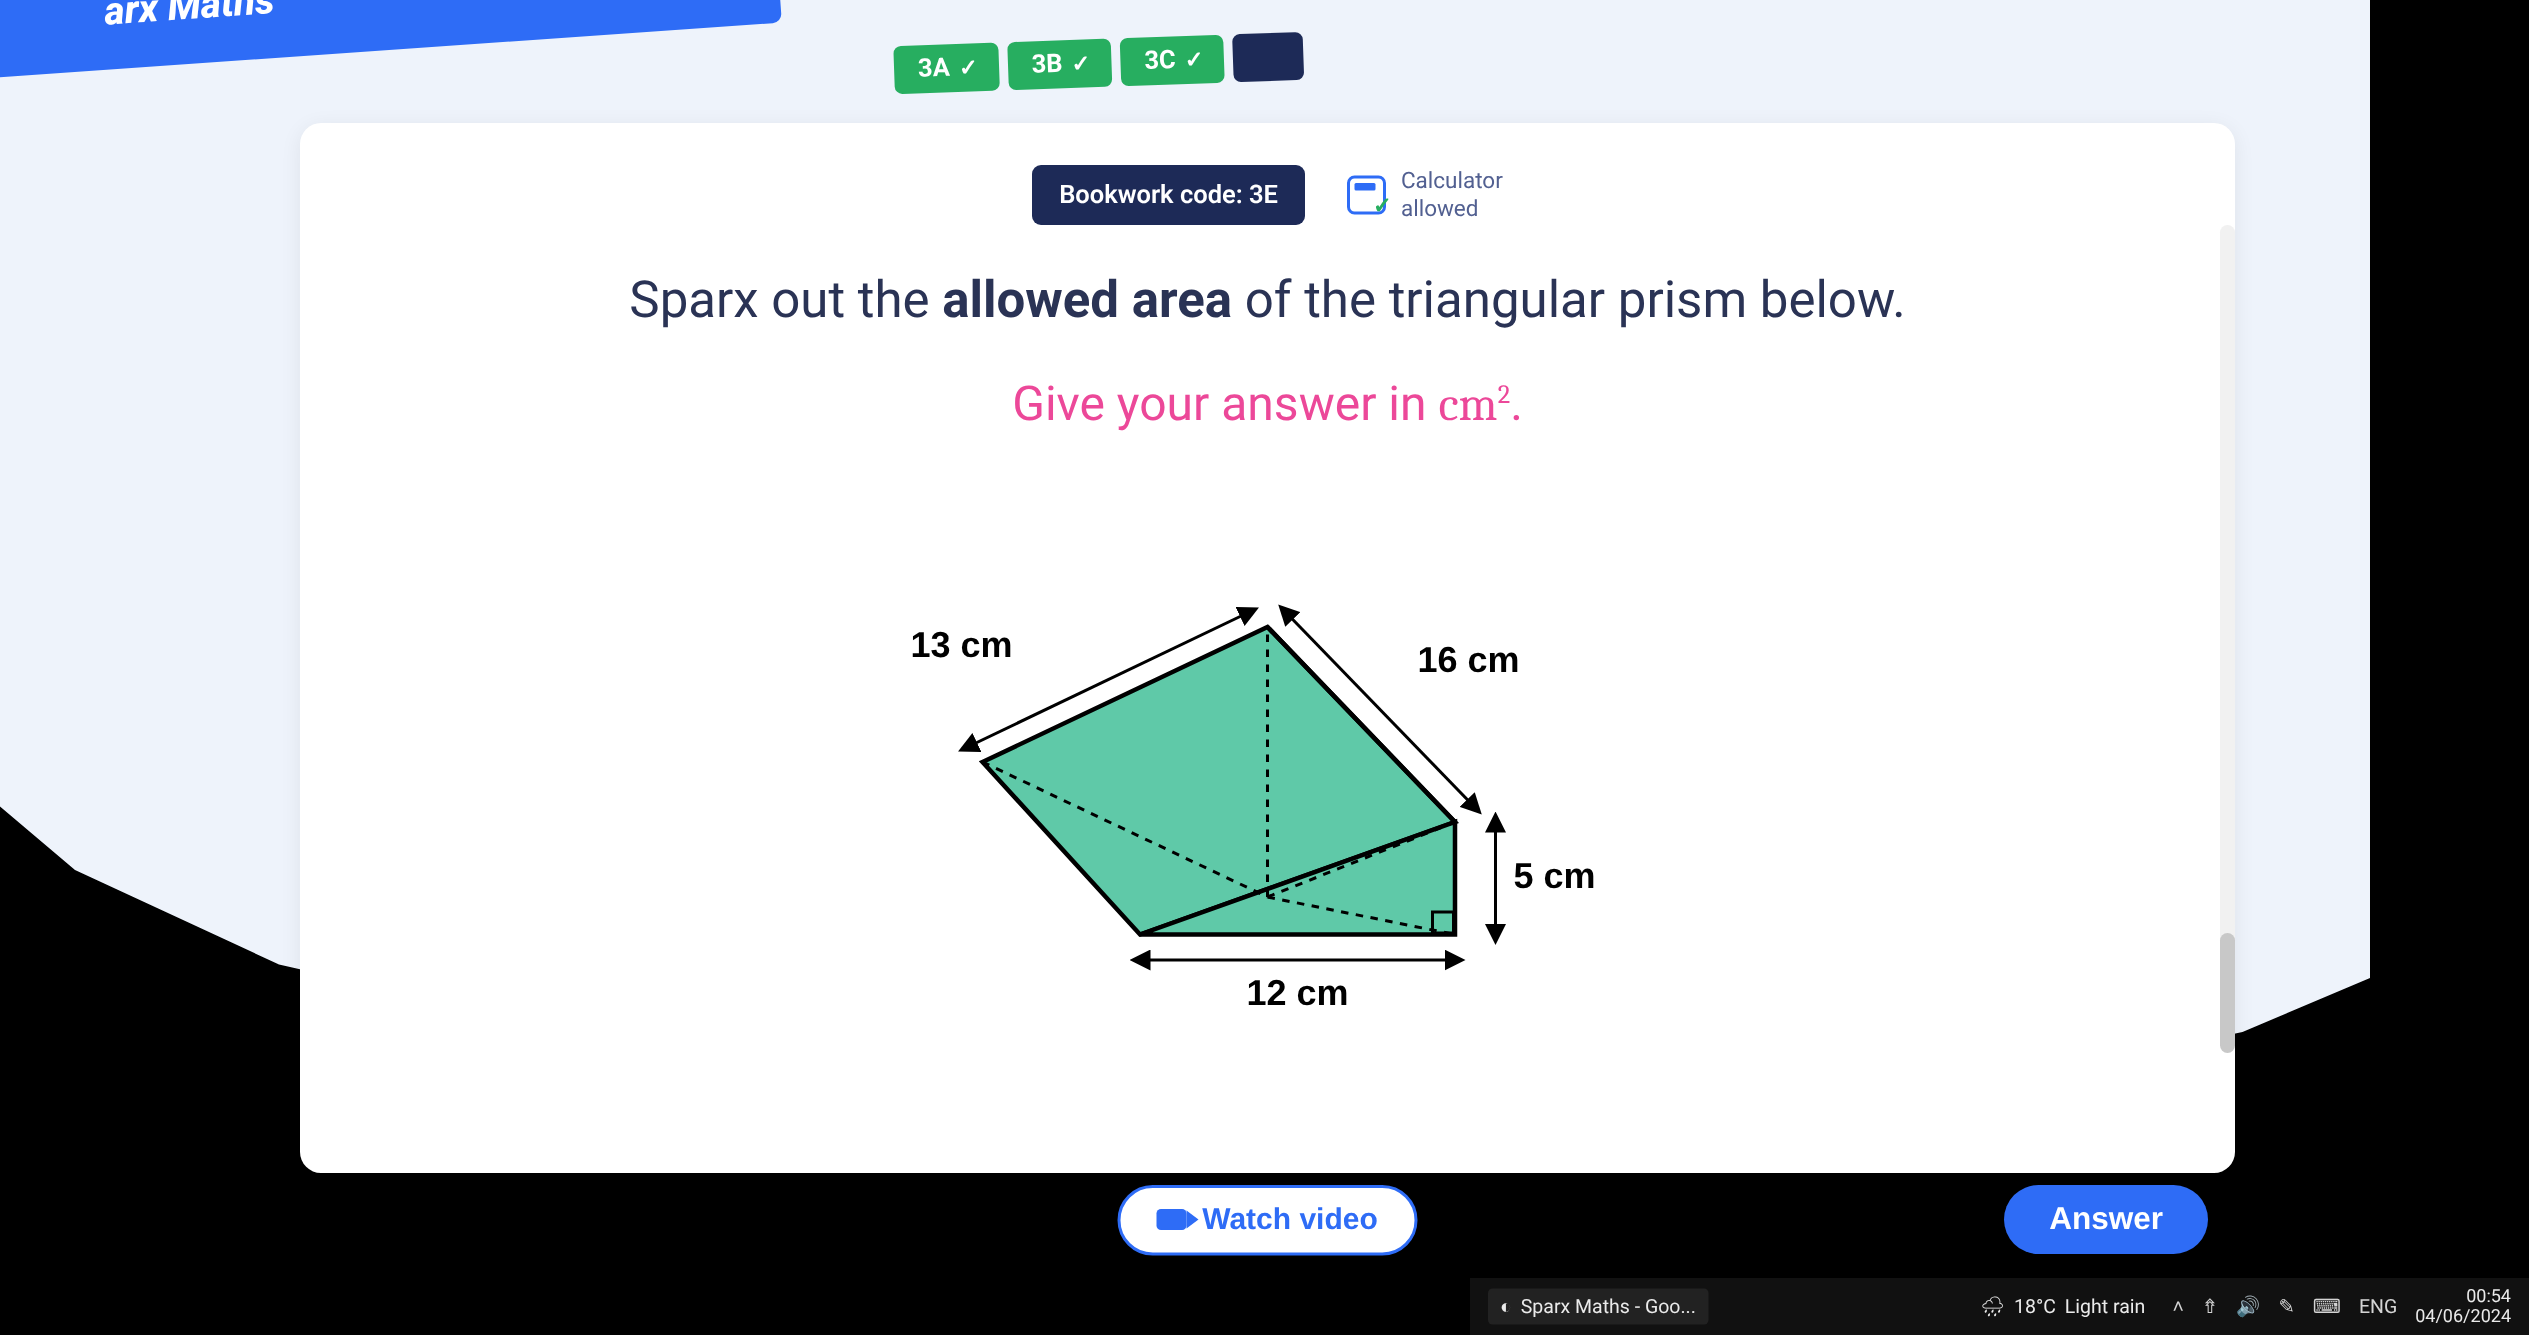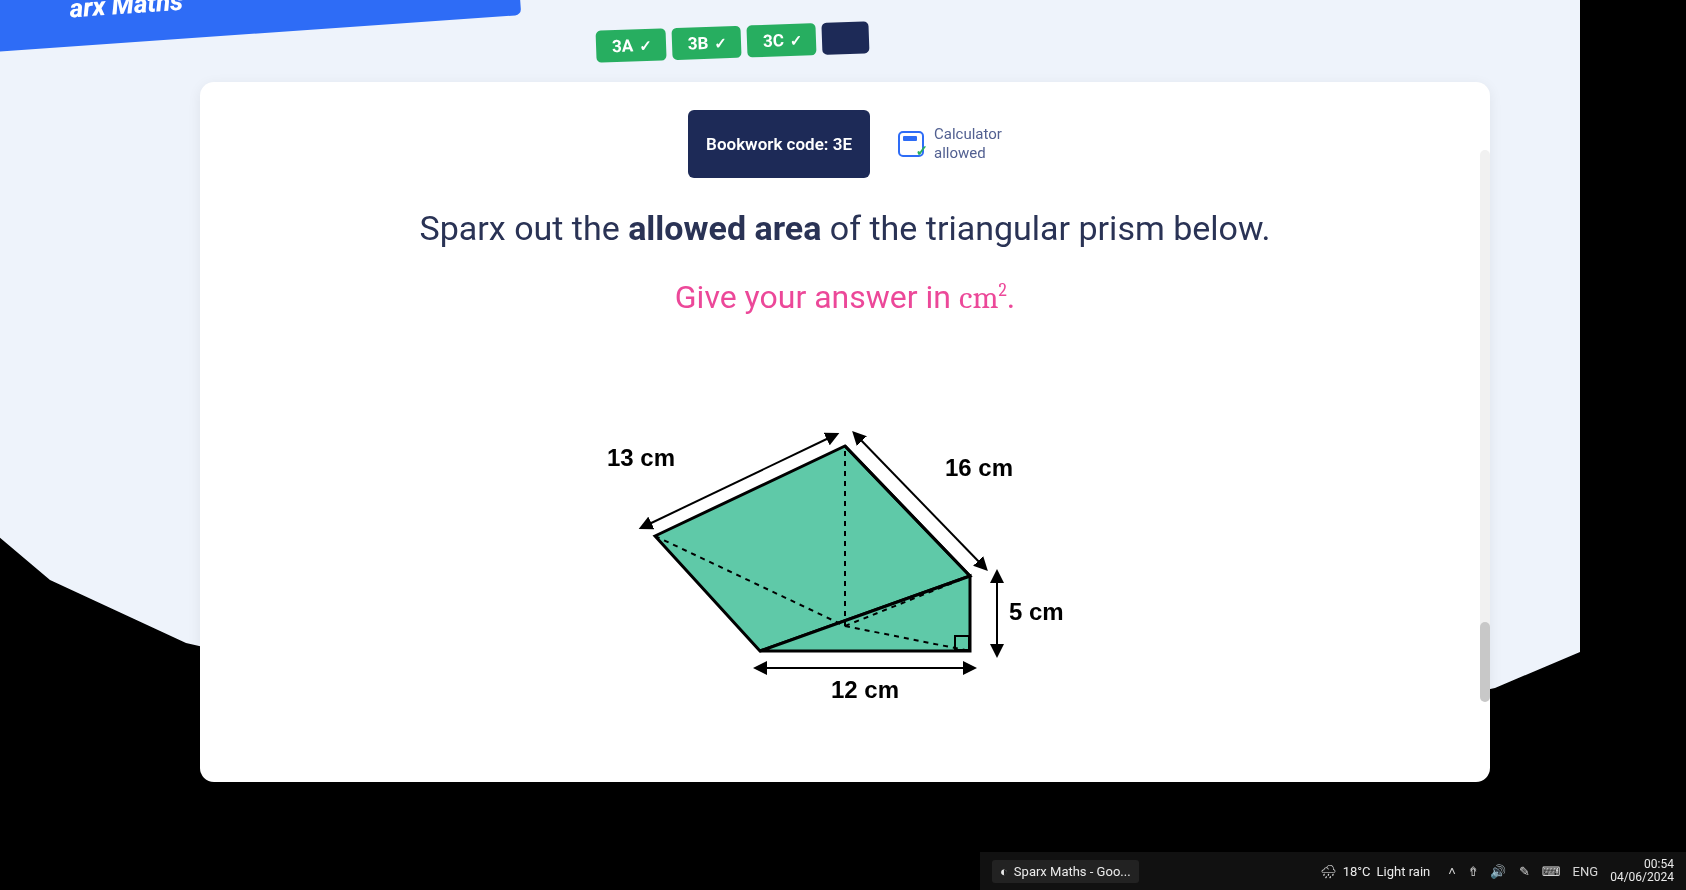--- a/index.html
+++ b/index.html
@@ -92,21 +92,21 @@
     justify-content: center;
     align-items: center;
     gap: 28px;
     margin-top: 4px;
   }
   .code-badge {
     background: #1d2a57;
     color: #fff;
     font-weight: 600;
     font-size: 17px;
-    padding: 24px 18px;
+    padding: 10px 18px;
     border-radius: 6px;
   }
   .calc {
     display: flex;
     align-items: center;
     gap: 10px;
     color: #526091;
     font-size: 15px;
     line-height: 1.25;
   }
@@ -337,20 +337,27 @@
 
       <text x="70" y="60" class="dim-label" text-anchor="end">13 cm</text>
       <text x="340" y="70" class="dim-label" text-anchor="start">16 cm</text>
       <text x="404" y="214" class="dim-label" text-anchor="start">5 cm</text>
       <text x="260" y="292" class="dim-label" text-anchor="middle">12 cm</text>
     </svg>
   </div>
 </div>
 
 <div class="footer">
+  <button class="watch">
+    <span class="cam-icon"></span>
+    <span>Watch video</span>
+  </button>
+  <button class="answer">
+    <span>Answer</span>
+  </button>
 </div>
 
 <div class="taskbar">
   <div class="task-app">
     <span>◐</span>
     <span>Sparx Maths - Goo...</span>
   </div>
   <div class="task-spacer"></div>
   <div class="task-weather">
     <span>🌧</span>

